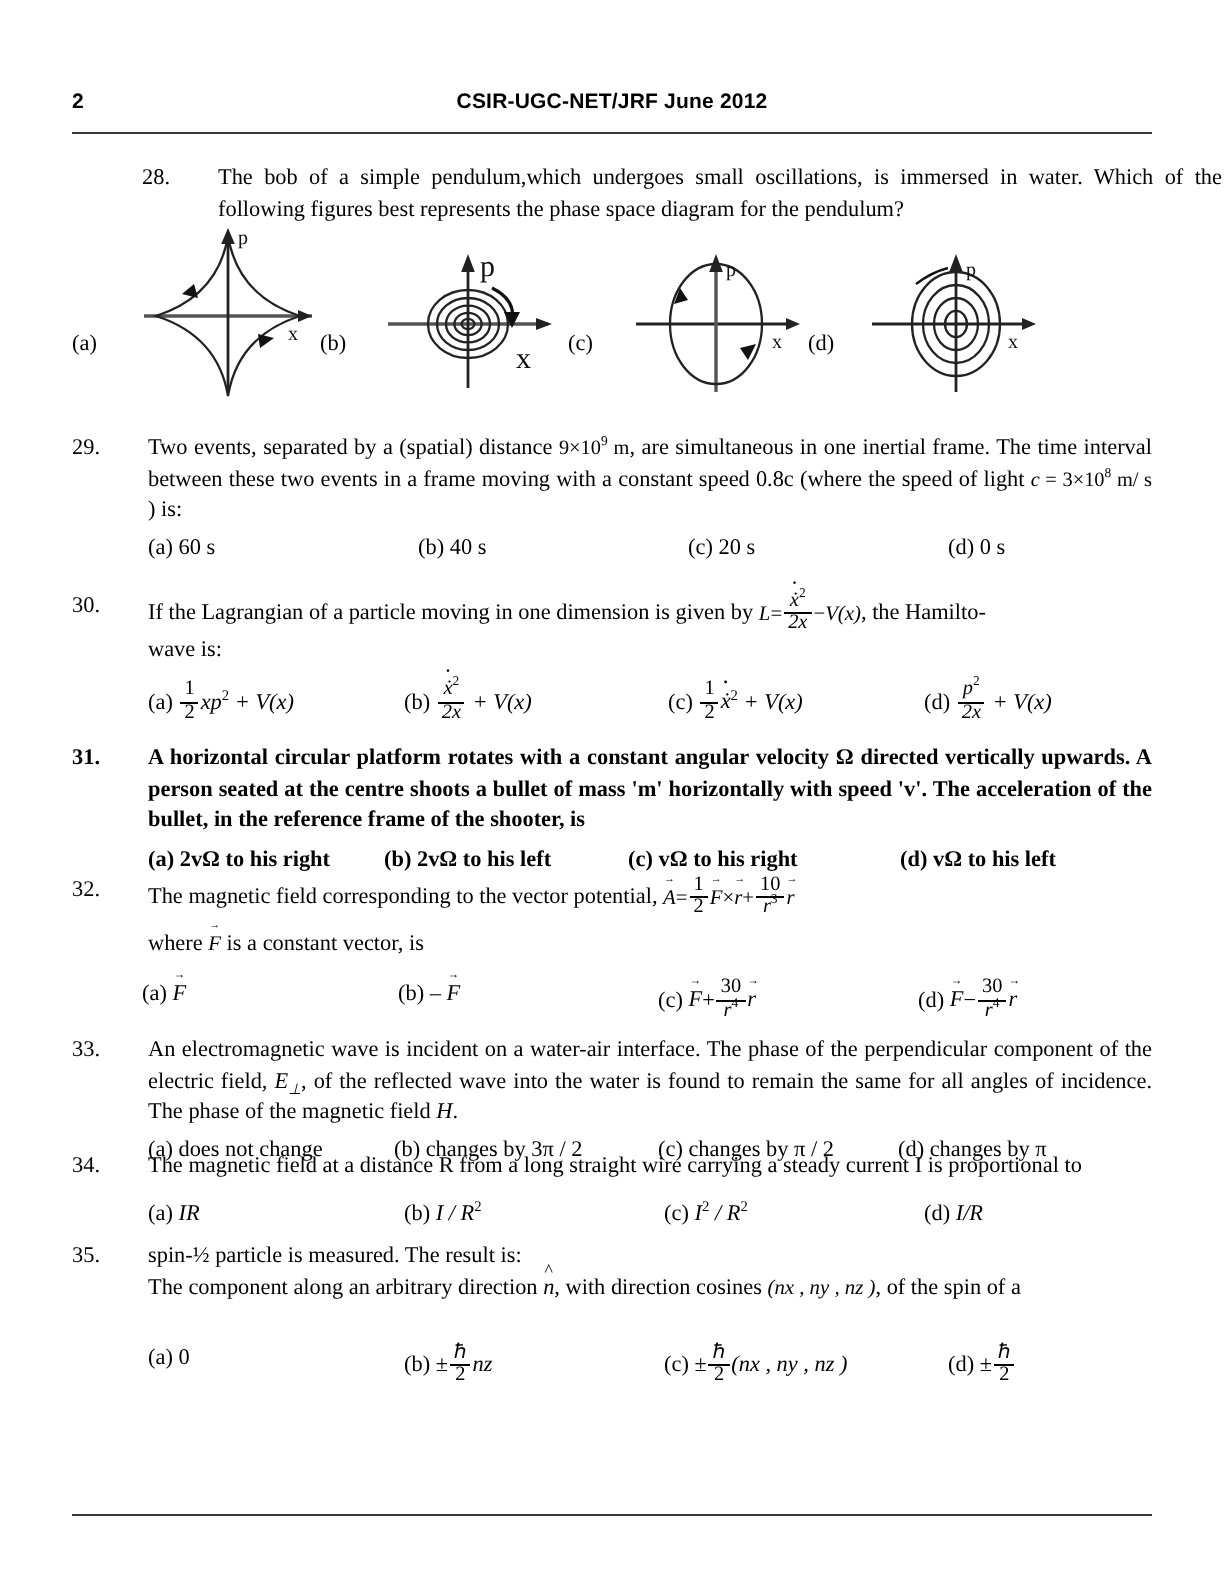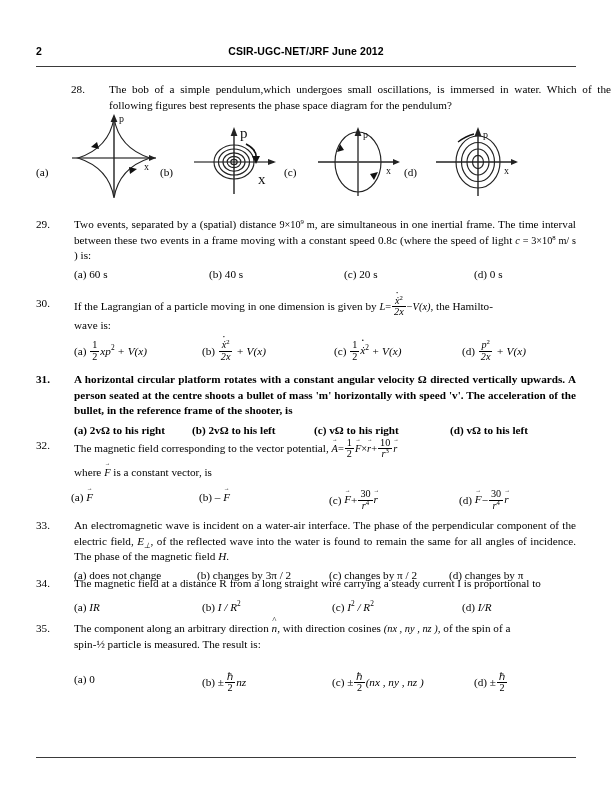--- a/index.html
+++ b/index.html
@@ -330,22 +330,22 @@
     <div class="opts" style="margin-top:8px;text-decoration:underline;">
       <span class="opt" style="left:0px;"><span>(a)</span> <span class="it">IR</span></span>
       <span class="opt" style="left:128px;"><span>(b)</span> <span class="it">I / R</span><sup class="e">2</sup></span>
       <span class="opt" style="left:258px;"><span>(c)</span> <span class="it">I</span><sup class="e">2</sup><span class="it"> / R</span><sup class="e">2</sup></span>
       <span class="opt" style="left:388px;"><span>(d)</span> <span class="it">I/R</span></span>
     </div>
   </div>
 
   <div class="q" style="top:621px;">
     <span class="qnum">35.</span>
+    <div class="qbody nojust">spin-½ particle is measured. The result is:</div>
     <div class="qbody nojust"><span>The component along an arbitrary direction </span><span class="hat">n</span><span>, with direction cosines </span><span class="it" style="font-size:10.4px;">(nx , ny , nz )</span><span>, of the spin of a</span></div>
-    <div class="qbody nojust">spin-½ particle is measured. The result is:</div>
     <div class="opts tall" style="margin-top:20px;">
       <span class="opt" style="left:0px;"><span>(a)</span> <span>0</span></span>
       <span class="opt" style="left:128px;"><span>(b)</span> <span>±</span><span class="frac"><span class="num hbar">ℏ</span><span class="den">2</span></span><span class="it">nz</span></span>
       <span class="opt" style="left:258px;"><span>(c)</span> <span>±</span><span class="frac"><span class="num hbar">ℏ</span><span class="den">2</span></span><span class="it">(nx , ny , nz )</span></span>
       <span class="opt" style="left:400px;"><span>(d)</span> <span>±</span><span class="frac"><span class="num hbar">ℏ</span><span class="den">2</span></span></span>
     </div>
   </div>
 
   <div class="rule rule-bottom"></div>
 

